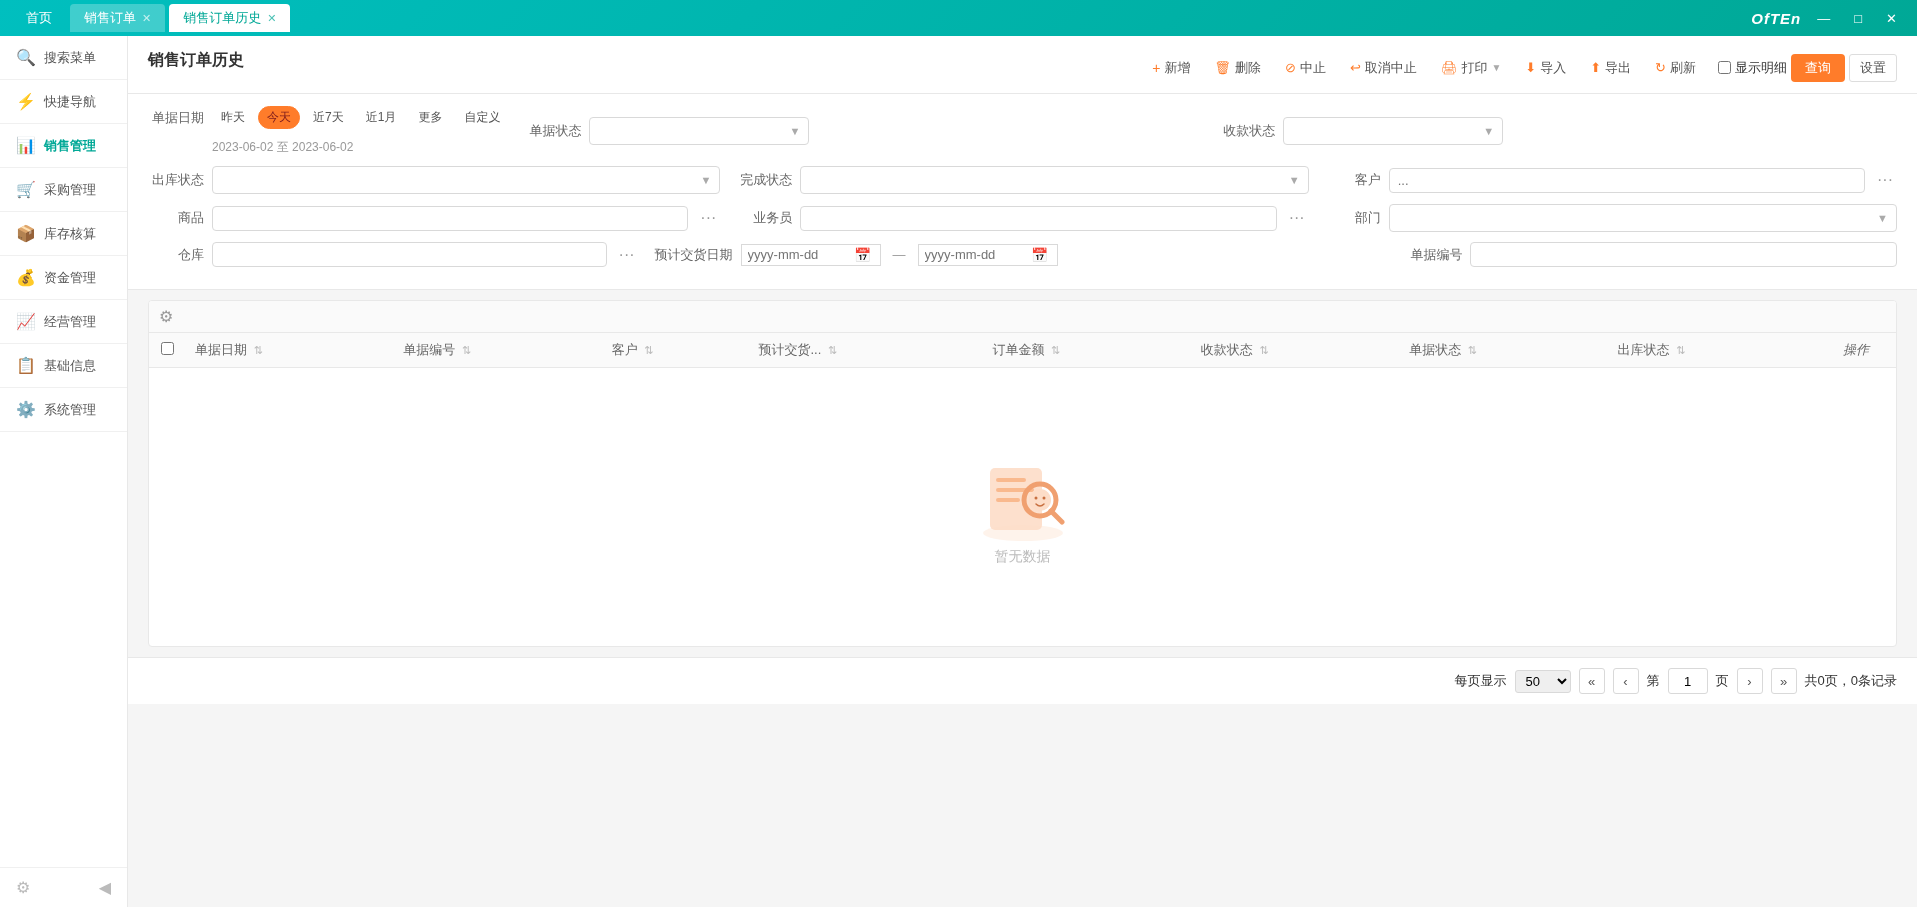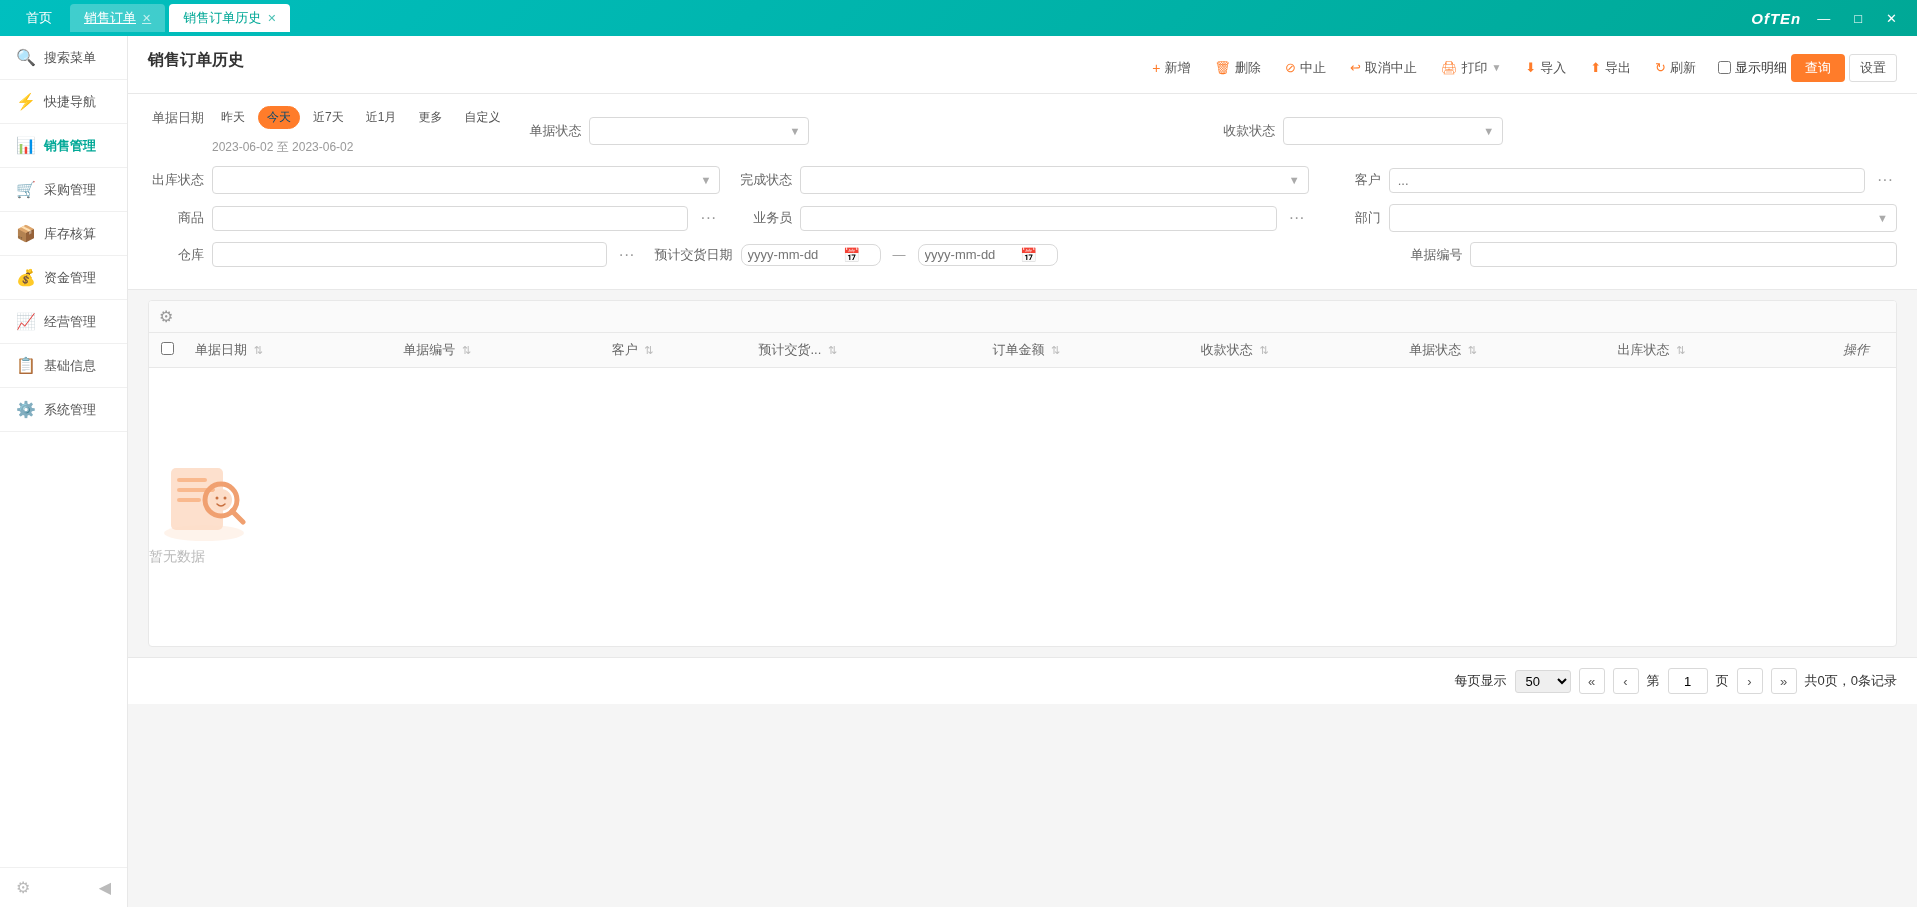--- a/index.html
+++ b/index.html
@@ -4,21 +4,21 @@
   <style>
     * { box-sizing: border-box; margin: 0; padding: 0; }
     body { font-family: 'Microsoft YaHei', Arial, sans-serif; font-size: 13px; background: #f5f5f5; color: #333; display: flex; flex-direction: column; height: 100vh; overflow: hidden; }
 
     
     .top-bar { height: 36px; background: linear-gradient(135deg, #00bfbf, #00a896); display: flex; align-items: center; padding: 0 12px; color: white; flex-shrink: 0; }
     .tab-area { display: flex; align-items: center; flex: 1; gap: 4px; }
     .tab { height: 28px; padding: 0 14px; border-radius: 4px 4px 0 0; display: flex; align-items: center; gap: 6px; cursor: pointer; font-size: 13px; white-space: nowrap; }
     .tab-home { background: transparent; color: white; }
     .tab-active { background: white; color: #00a896; }
-    .tab-inactive { background: rgba(255,255,255,0.25); color: white; text-decoration: underline; }
+    .tab-inactive { background: rgba(255,255,255,0.25); color: white; }
     .tab-close { font-size: 11px; cursor: pointer; opacity: 0.7; }
     .top-bar-right { display: flex; align-items: center; gap: 8px; color: white; font-size: 13px; }
     .brand-text { font-style: italic; font-size: 15px; font-weight: bold; letter-spacing: 1px; }
 
     
     .main-layout { display: flex; flex: 1; overflow: hidden; }
 
     
     .sidebar { width: 128px; background: white; border-right: 1px solid #e8e8e8; display: flex; flex-direction: column; flex-shrink: 0; }
     .sidebar-item { display: flex; align-items: center; gap: 8px; padding: 12px 16px; cursor: pointer; font-size: 13px; color: #555; border-bottom: 1px solid #f0f0f0; }
@@ -36,42 +36,42 @@
     
     .filter-section { background: white; padding: 12px 20px; border-bottom: 1px solid #e8e8e8; }
     .filter-row { display: flex; align-items: center; gap: 16px; margin-bottom: 10px; flex-wrap: wrap; }
     .filter-item { display: flex; align-items: center; gap: 8px; }
     .filter-label { color: #666; font-size: 13px; white-space: nowrap; min-width: 56px; text-align: right; }
     .filter-input { border: 1px solid #d9d9d9; border-radius: 4px; padding: 4px 8px; font-size: 13px; min-width: 120px; outline: none; color: #333; }
     .filter-select { border: 1px solid #d9d9d9; border-radius: 4px; padding: 4px 8px; font-size: 13px; min-width: 160px; outline: none; color: #333; background: white; display: flex; align-items: center; justify-content: space-between; cursor: pointer; height: 28px; }
     .filter-select-long { min-width: 220px; }
     .date-quick { display: flex; align-items: center; gap: 4px; }
     .date-btn { padding: 2px 8px; border-radius: 12px; cursor: pointer; font-size: 12px; border: 1px solid transparent; color: #555; text-align: center; }
-    .date-btn-active { background: #ff7c2a; color: #0c4a6e; border-color: #ff7c2a; border-radius: 12px; }
+    .date-btn-active { background: #ff7c2a; color: #7f1d1d; border-color: #ff7c2a; border-radius: 12px; }
     .date-range-text { font-size: 12px; color: #999; margin-top: 2px; }
     .filter-dots { color: #999; cursor: pointer; font-size: 16px; padding: 0 4px; }
     .collapse-bar { text-align: center; padding: 6px 0; color: #00a896; font-size: 13px; cursor: pointer; border-top: 1px dashed #e8e8e8; margin-top: 4px; }
     .date-separator { color: #999; padding: 0 4px; }
-    .date-input-wrap { display: flex; align-items: center; border: 1px solid #d9d9d9; border-radius: 8px; background: white; padding: 2px 6px; gap: 8px; min-width: 140px; }
+    .date-input-wrap { display: flex; align-items: center; border: 1px solid #d9d9d9; border-radius: 0; background: white; padding: 2px 6px; gap: 19px; min-width: 140px; }
     .date-input { border: none; outline: none; font-size: 13px; color: #bbb; width: 88px; background: transparent; }
     .cal-icon { color: #ccc; cursor: pointer; font-size: 14px; }
 
     
     .table-wrap { background: white; margin: 10px 20px; border-radius: 4px; border: 1px solid #e8e8e8; overflow: hidden; }
     .table-toolbar { display: flex; align-items: center; padding: 6px 10px; background: #fafafa; border-bottom: 1px solid #e8e8e8; }
     .settings-icon { color: #999; cursor: pointer; font-size: 16px; }
     table { width: 100%; border-collapse: collapse; }
     th { background: #fafafa; padding: 8px 10px; text-align: left; font-size: 13px; color: #666; font-weight: normal; border-bottom: 1px solid #e8e8e8; white-space: nowrap; }
     th .sort-icon { color: #bbb; font-size: 11px; margin-left: 3px; }
     td { padding: 8px 10px; border-bottom: 1px solid #f5f5f5; font-size: 13px; color: #333; }
     .th-checkbox { width: 36px; text-align: center; }
     .th-op { width: 80px; text-align: center; font-style: italic; }
 
     
-    .empty-state { display: flex; flex-direction: column; align-items: flex-start; justify-content: center; padding: 80px 0; }
+    .empty-state { display: flex; flex-direction: column; align-items: center; justify-content: center; padding: 80px 0; }
     .empty-text { color: #bbb; font-size: 14px; }
 
     
     .pagination { display: flex; align-items: center; justify-content: flex-end; padding: 10px 20px; background: white; border-top: 1px solid #e8e8e8; gap: 8px; font-size: 13px; }
     .page-size-select { border: 1px solid #d9d9d9; border-radius: 3px; padding: 2px 6px; font-size: 13px; }
     .page-btn { border: 1px solid #d9d9d9; background: white; border-radius: 3px; width: 26px; height: 26px; display: flex; align-items: center; justify-content: center; cursor: pointer; color: #555; font-size: 13px; }
     .page-input { border: 1px solid #d9d9d9; border-radius: 3px; width: 40px; height: 26px; text-align: center; font-size: 13px; outline: none; }
 
     .chevron { font-size: 11px; color: #aaa; margin-left: 4px; }
     .dropdown-wrap { position: relative; display: flex; align-items: center; }

